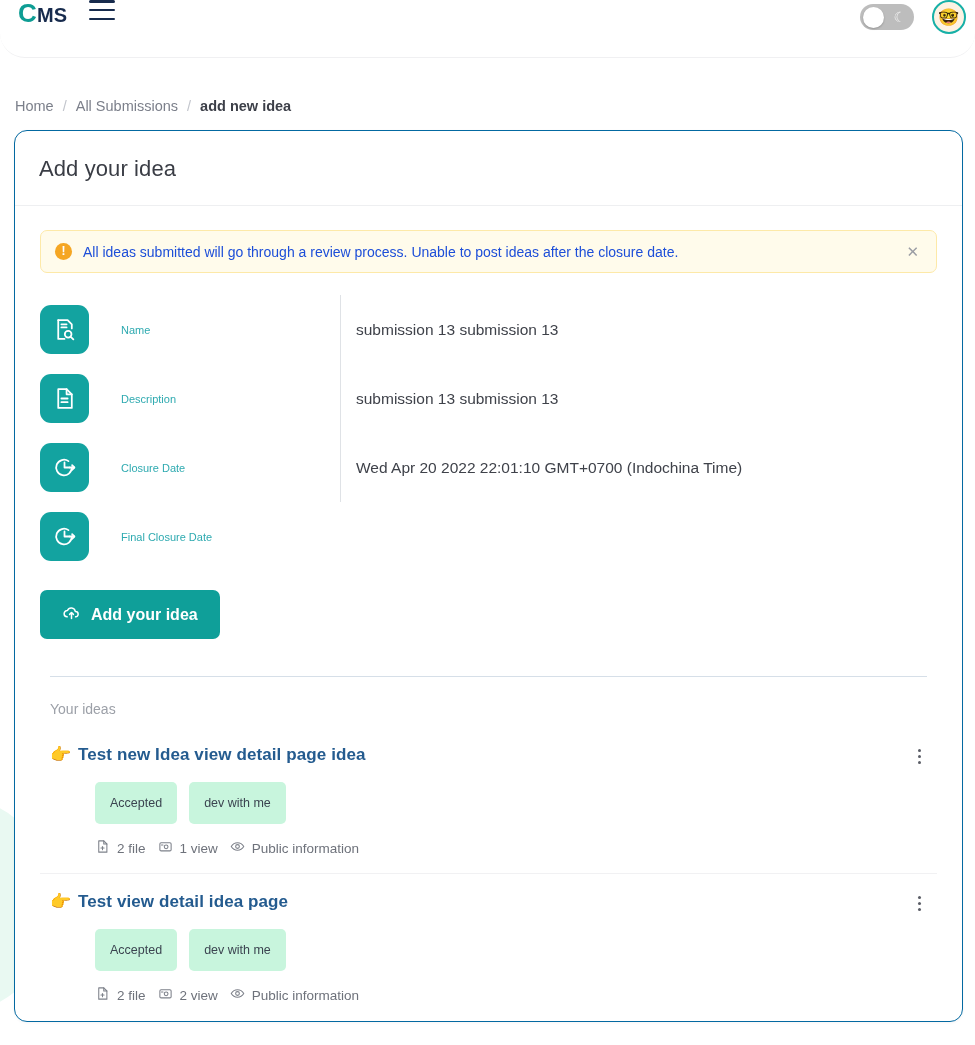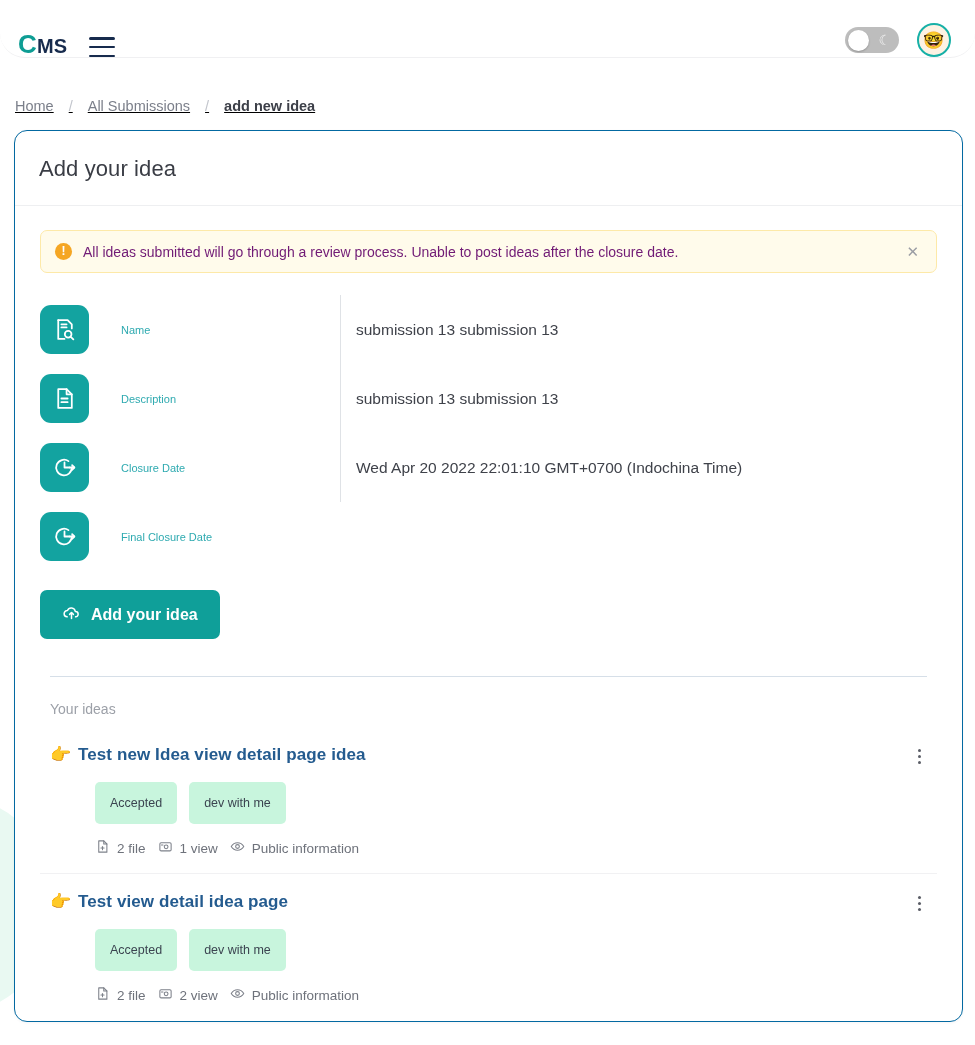--- a/index.html
+++ b/index.html
@@ -20,22 +20,22 @@
     border-radius: 50%;
     z-index: 0;
   }
 
   
   .header {
     position: relative; z-index: 3;
     height: 58px;
     background: #fff;
     border-bottom: 1px solid #f0f0f2;
-    display: flex; align-items: flex-end;
-    padding: 0 24px 0 18px;
+    display: flex; align-items: flex-start;
+    padding: 0 9px 0 18px;
     border-radius: 25px;
   }
   .logo { font-size: 23px; font-weight: 600; letter-spacing: .2px; line-height: 1; }
   .logo .c { color: #0e9d94; font-size: 26px; }
   .logo .ms { color: #172b4d; font-size: 20px; }
   .hamburger {
     margin-left: 22px; width: 26px; height: 20px;
     display: flex; flex-direction: column; justify-content: space-between;
     cursor: pointer;
   }
@@ -59,24 +59,23 @@
   .avatar {
     width: 34px; height: 34px; border-radius: 50%;
     border: 2px solid #17b0a7; background: #fdf2e3;
     display: flex; align-items: center; justify-content: center;
     font-size: 17px; line-height: 1; cursor: pointer; overflow: hidden;
   }
 
   
   .breadcrumb {
     position: relative; z-index: 2;
-    display: flex; align-items: center; gap: 15px;
+    display: flex; align-items: center; gap: 9px;
     padding: 40px 0 16px 15px;
     font-size: 14.5px;
-    text-decoration: underline;
   }
   .crumb { color: #7b7f8a; cursor: pointer; }
   .crumb.active { color: #3c3f48; font-weight: 600; cursor: default; }
   .crumb-sep { color: #c2c5cc; }
 
   
   .card {
     position: relative; z-index: 2;
     margin: 0 12px 0 14px;
     background: #fff;
@@ -101,21 +100,21 @@
     border-radius: 7px;
     padding: 12px 14px;
     margin-bottom: 22px;
   }
   .alert-icon {
     width: 17px; height: 17px; border-radius: 50%;
     background: #f5a623; color: #fff;
     font-size: 12px; font-weight: 700; line-height: 17px;
     text-align: center; flex: 0 0 auto;
   }
-  .alert-text { margin-left: 11px; font-size: 14px; color: #701a75; }
+  .alert-text { margin-left: 11px; font-size: 14px; color: #1d4ed8; }
   .alert-close {
     margin-left: auto; color: #9b9da4; font-size: 15px;
     cursor: pointer; padding: 0 3px; line-height: 1;
   }
 
   
   .section-label { font-size: 14px; color: #9ca0a8; margin-bottom: 16px; }
 
   
   .info-row { display: flex; align-items: center; height: 69px; }

